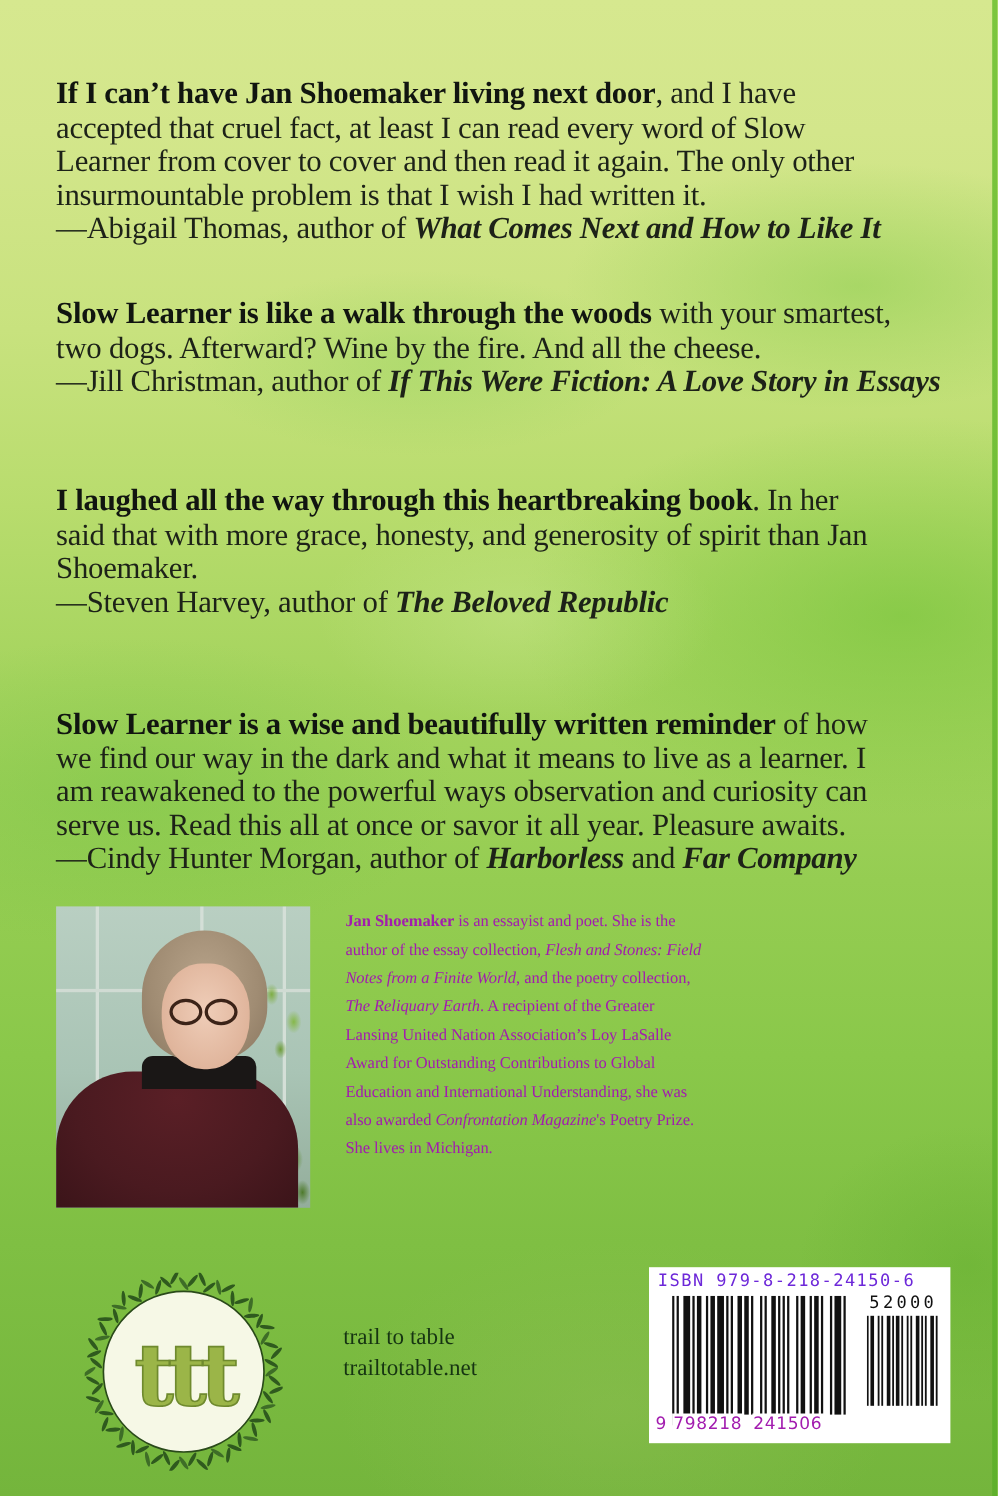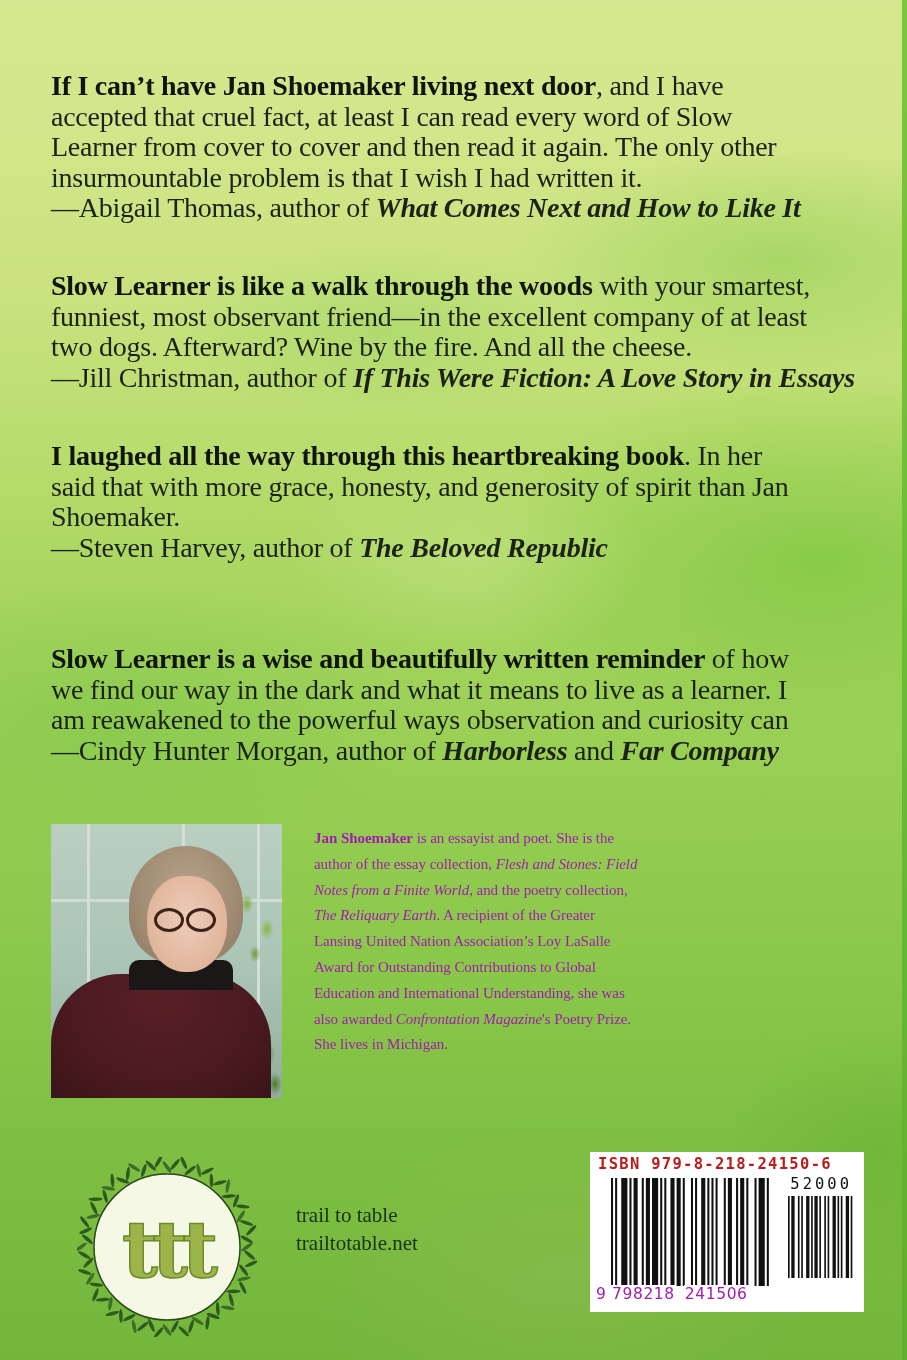--- a/index.html
+++ b/index.html
@@ -82,32 +82,32 @@
     position: absolute; left: 314px; top: 826px; width: 570px;
     font-size: 15px; line-height: 25.8px; color: #a21caf; letter-spacing: -0.05px;
   }
   .bio .ln { display: block; white-space: nowrap; }
   .bio b { font-weight: bold; }
 
   .logo { position: absolute; left: 77px; top: 1157px; width: 180px; height: 180px; text-align: center; }
   .logo svg { width: 180px; height: 180px; display: block; }
 
   .publisher {
-    position: absolute; left: 296px; top: 1201px;
+    position: absolute; left: 312px; top: 1201px;
     font-size: 21px; line-height: 28px; color: #163412;
   }
   .publisher span { display: block; }
 
   .barcode-box {
     position: absolute; left: 590px; top: 1152px; width: 274px; height: 160px;
     background: #ffffff; box-sizing: border-box;
   }
   .isbn-text {
     position: absolute; left: 8px; top: 3px; font-family: "DejaVu Sans Mono", "Liberation Mono", monospace;
-    font-size: 15.5px; letter-spacing: 1.3px; color: #b91c1c; white-space: nowrap; font-weight: bold;
+    font-size: 15.5px; letter-spacing: 1.3px; color: #6d28d9; white-space: nowrap;
   }
   .price-text {
     position: absolute; right: 12px; top: 23px; font-family: "DejaVu Sans Mono", "Liberation Mono", monospace;
     font-size: 15.5px; letter-spacing: 3px; color: #111;
   }
   .bars-main { position: absolute; left: 21px; top: 26px; width: 160px; height: 118px; }
   .bars-addon { position: absolute; left: 198px; top: 44px; width: 75px; height: 92px; }
   .bars-main svg, .bars-addon svg { display: block; }
   .ean-text {
     position: absolute; left: 6px; top: 133px; font-family: "DejaVu Sans", "Liberation Sans", sans-serif;
@@ -127,34 +127,34 @@
 <div class="quotes" id="quotes">
     <div class="quote" style="position: absolute; top: 0px; margin: 0px;">
       <span class="ln"><b>If I can’t have Jan Shoemaker living next door</b><span>, and I have</span></span>
       <span class="ln"><span>accepted that cruel fact, at least I can read every word of Slow</span></span>
       <span class="ln"><span>Learner from cover to cover and then read it again. The only other</span></span>
       <span class="ln"><span>insurmountable problem is that I wish I had written it.</span></span>
       <span class="ln attr"><span>—Abigail Thomas, author of </span><i>What Comes Next and How to Like It</i></span>
     </div>
     <div class="quote" style="position: absolute; top: 200px; margin: 0px;">
       <span class="ln"><b>Slow Learner is like a walk through the woods</b><span> with your smartest,</span></span>
-      <span class="ln"><span> funniest, most observant friend—in the excellent company of at least</span></span>
       <span class="ln"><span>two dogs. Afterward? Wine by the fire. And all the cheese.</span></span>
       <span class="ln attr"><span>—Jill Christman, author of </span><i>If This Were Fiction: A Love Story in Essays</i></span>
     </div>
     <div class="quote" style="position: absolute; top: 370px; margin: 0px;">
       <span class="ln"><b>I laughed all the way through this heartbreaking book</b><span>. In her</span></span>
       <span class="ln"><span>said that with more grace, honesty, and generosity of spirit than Jan</span></span>
       <span class="ln"><span>Shoemaker.</span></span>
       <span class="ln attr"><span>—Steven Harvey, author of </span><i>The Beloved Republic</i></span>
     </div>
     <div class="quote" style="position: absolute; top: 573px; margin: 0px;">
       <span class="ln"><b>Slow Learner is a wise and beautifully written reminder</b><span> of how</span></span>
       <span class="ln"><span>we find our way in the dark and what it means to live as a learner. I</span></span>
       <span class="ln"><span>am reawakened to the powerful ways observation and curiosity can</span></span>
+      <span class="ln"><span>serve us. Read this all at once or savor it all year. Pleasure awaits.</span></span>
       <span class="ln attr"><span>—Cindy Hunter Morgan, author of </span><i>Harborless</i><span> and </span><i>Far Company</i></span>
     </div>
   </div>
 
 <div class="photo">
   <div class="pane-v" style="left:36px"></div>
   <div class="pane-v" style="left:131px"></div>
   <div class="pane-v" style="left:206px"></div>
   <div class="pane-h" style="top:75px"></div>
   <div class="leaves"></div>

